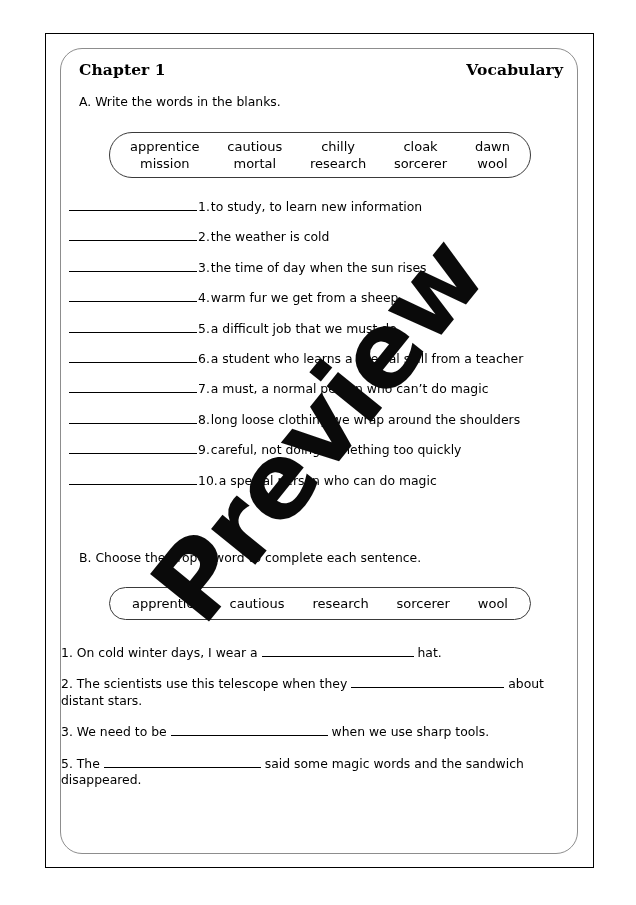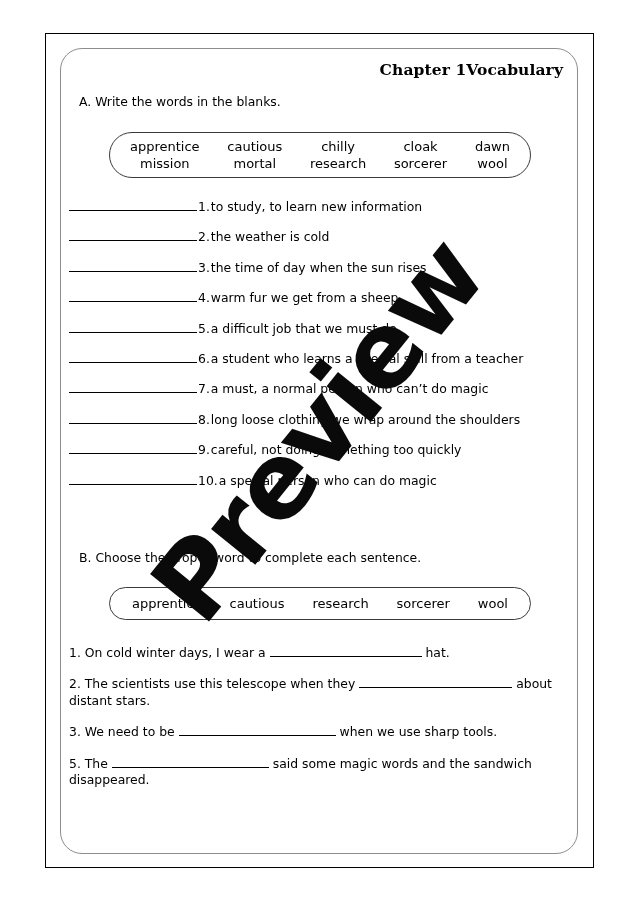--- a/index.html
+++ b/index.html
@@ -41,21 +41,21 @@
     overflow: hidden;
   }
 
   
   .header-row {
     position: absolute;
     left: 18px;
     top: 11px;
     width: 484px;
     display: flex;
-    justify-content: flex-end;
+    justify-content: space-between;
     align-items: baseline;
   }
   .header-title, .header-subject {
     font-family: "DejaVu Serif", serif;
     font-weight: bold;
     font-size: 15.5px;
     letter-spacing: 0.1px;
     white-space: nowrap;
   }
 
@@ -125,21 +125,21 @@
     border-bottom: 1.3px solid #000;
     height: 11px;
     margin-right: 0px;
     flex: none;
   }
   .def-text { margin-left: 1px; }
 
   
   .sentences {
     position: absolute;
-    left: 8px;
+    left: 0;
     top: 596px;
     width: 500px;
   }
   .sentence-row {
     font-size: 12.4px;
     line-height: 1.32;
     margin-bottom: 15px;
   }
   .sentence-row:last-child { margin-bottom: 0; }
   .s-blank {

